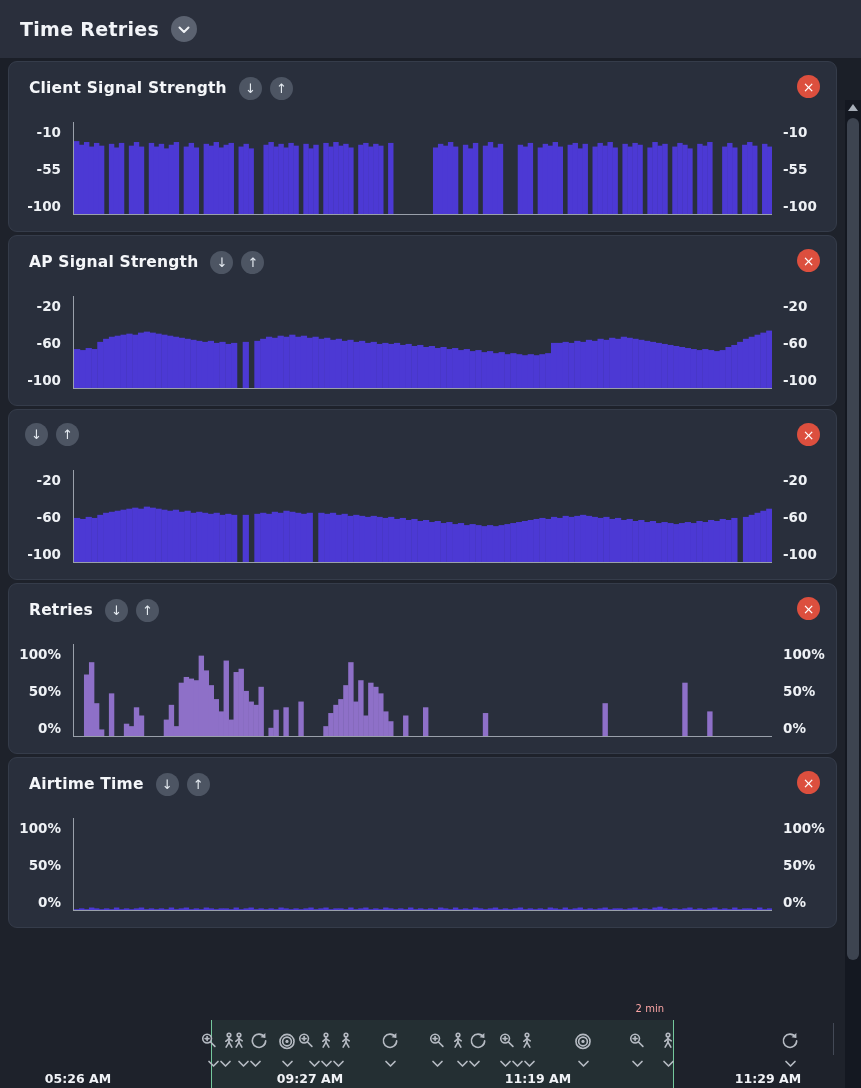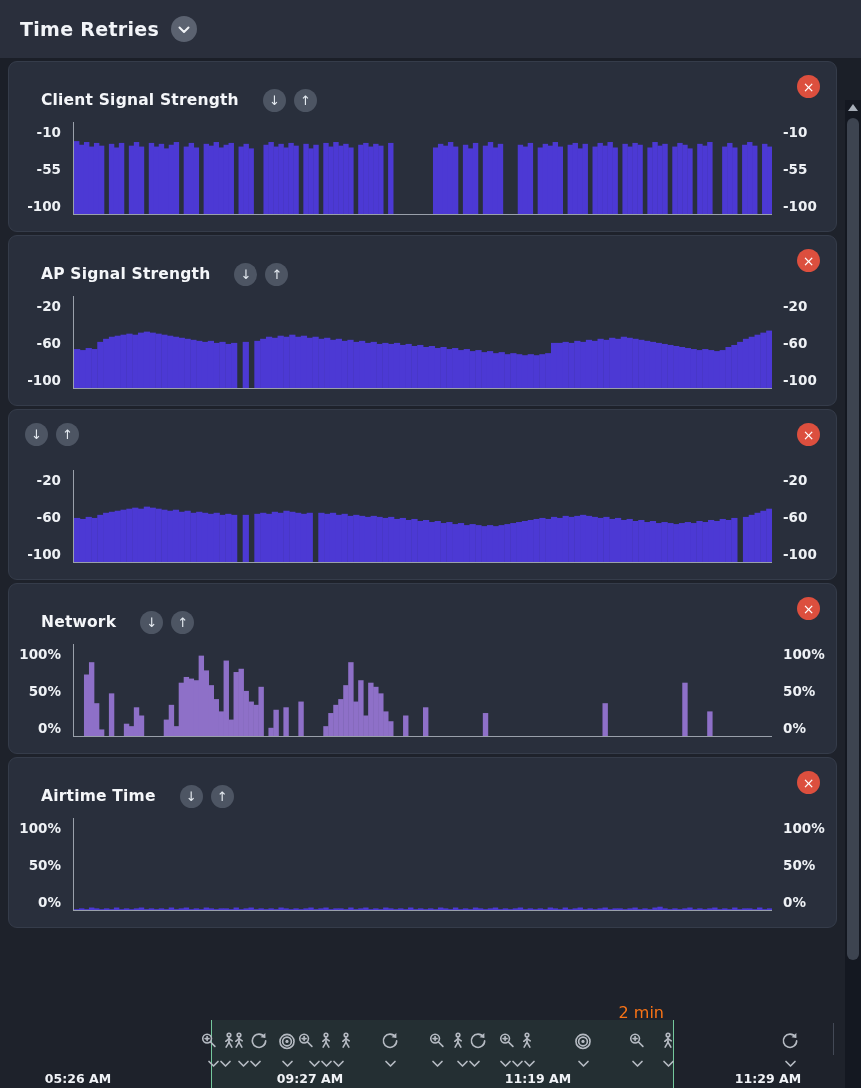--- a/index.html
+++ b/index.html
@@ -27,21 +27,21 @@
   }
   .ta-line{position:absolute;top:36px;left:72px;width:698px;height:1px;background:#80868f;}
   .ta-tick{position:absolute;top:36px;width:1px;height:9px;background:#80868f;}
   
   #charts{padding-top:3px;margin-right:16px;}
   .panel{
     box-sizing:border-box;height:171px;margin:0 8px 3px;position:relative;
     background:#292f3c;border:1px solid #353c4a;border-radius:9px;
   }
   .panel-head{position:absolute;top:13px;left:16px;display:flex;align-items:center;gap:8px;}
-  .panel-title{margin:16px;font-size:15.5px;font-weight:700;color:#f4f6f9;letter-spacing:.2px;}
+  .panel-title{margin:4px;font-size:15.5px;font-weight:700;color:#f4f6f9;letter-spacing:.2px;}
   .circle-btn{
     width:23px;height:23px;border-radius:50%;border:none;background:#4d5563;color:#e5ebf1;
     font-size:13px;line-height:1;display:flex;align-items:center;justify-content:center;
     cursor:pointer;padding:0;font-family:inherit;
   }
   .close-btn{position:absolute;top:13px;right:16px;background:#dc4f3e;color:#fff;font-size:14px;}
   .plot{
     position:absolute;left:64px;top:60px;width:698px;height:92px;
     border-left:1px solid #99a0aa;border-bottom:1px solid #99a0aa;
   }
@@ -52,21 +52,21 @@
   }
   .ylabel.left{left:0;width:52px;text-align:right;}
   .ylabel.right{left:774px;text-align:left;}
   
   .timeline{position:absolute;left:0;top:983px;width:845px;height:105px;}
   .selection{
     position:absolute;top:37px;bottom:0;background:rgba(116,199,156,.08);
     border-left:1px solid #74c79c;border-right:1px solid #74c79c;
   }
   .sel-label{
-    position:absolute;top:20px;font-size:16px;color:#f97316;
+    position:absolute;top:20px;font-size:10px;color:#fca5a5;
     transform:translateX(-100%);padding-right:4px;white-space:nowrap;
   }
   .tl-tick{position:absolute;width:1px;background:#434956;}
   .event{
     position:absolute;transform:translateX(-50%);display:flex;flex-direction:column;
     align-items:center;cursor:pointer;
   }
   .event .icons{display:flex;gap:1px;align-items:center;}
   .event .chevs{display:flex;margin-top:1px;}
   .event .chevs svg:not(:first-child){margin-left:-5px;}
@@ -531,21 +531,21 @@
   <div class="ylabel left" style="top: 61px;">-20</div>
       <div class="ylabel right" style="top: 61px;">-20</div>
       <div class="ylabel left" style="top: 98px;">-60</div>
       <div class="ylabel right" style="top: 98px;">-60</div>
       <div class="ylabel left" style="top: 135px;">-100</div>
       <div class="ylabel right" style="top: 135px;">-100</div>
     </section>
 
   <section class="panel">
     <div class="panel-head">
-      <h2 class="panel-title">Network</h2>
+      <h2 class="panel-title">Retries</h2>
       <button class="circle-btn btn-down">
           <span>↓</span>
         </button>
       <button class="circle-btn btn-up">
           <span>↑</span>
         </button>
     </div>
     <button class="circle-btn close-btn">
         <span>×</span>
       </button>

